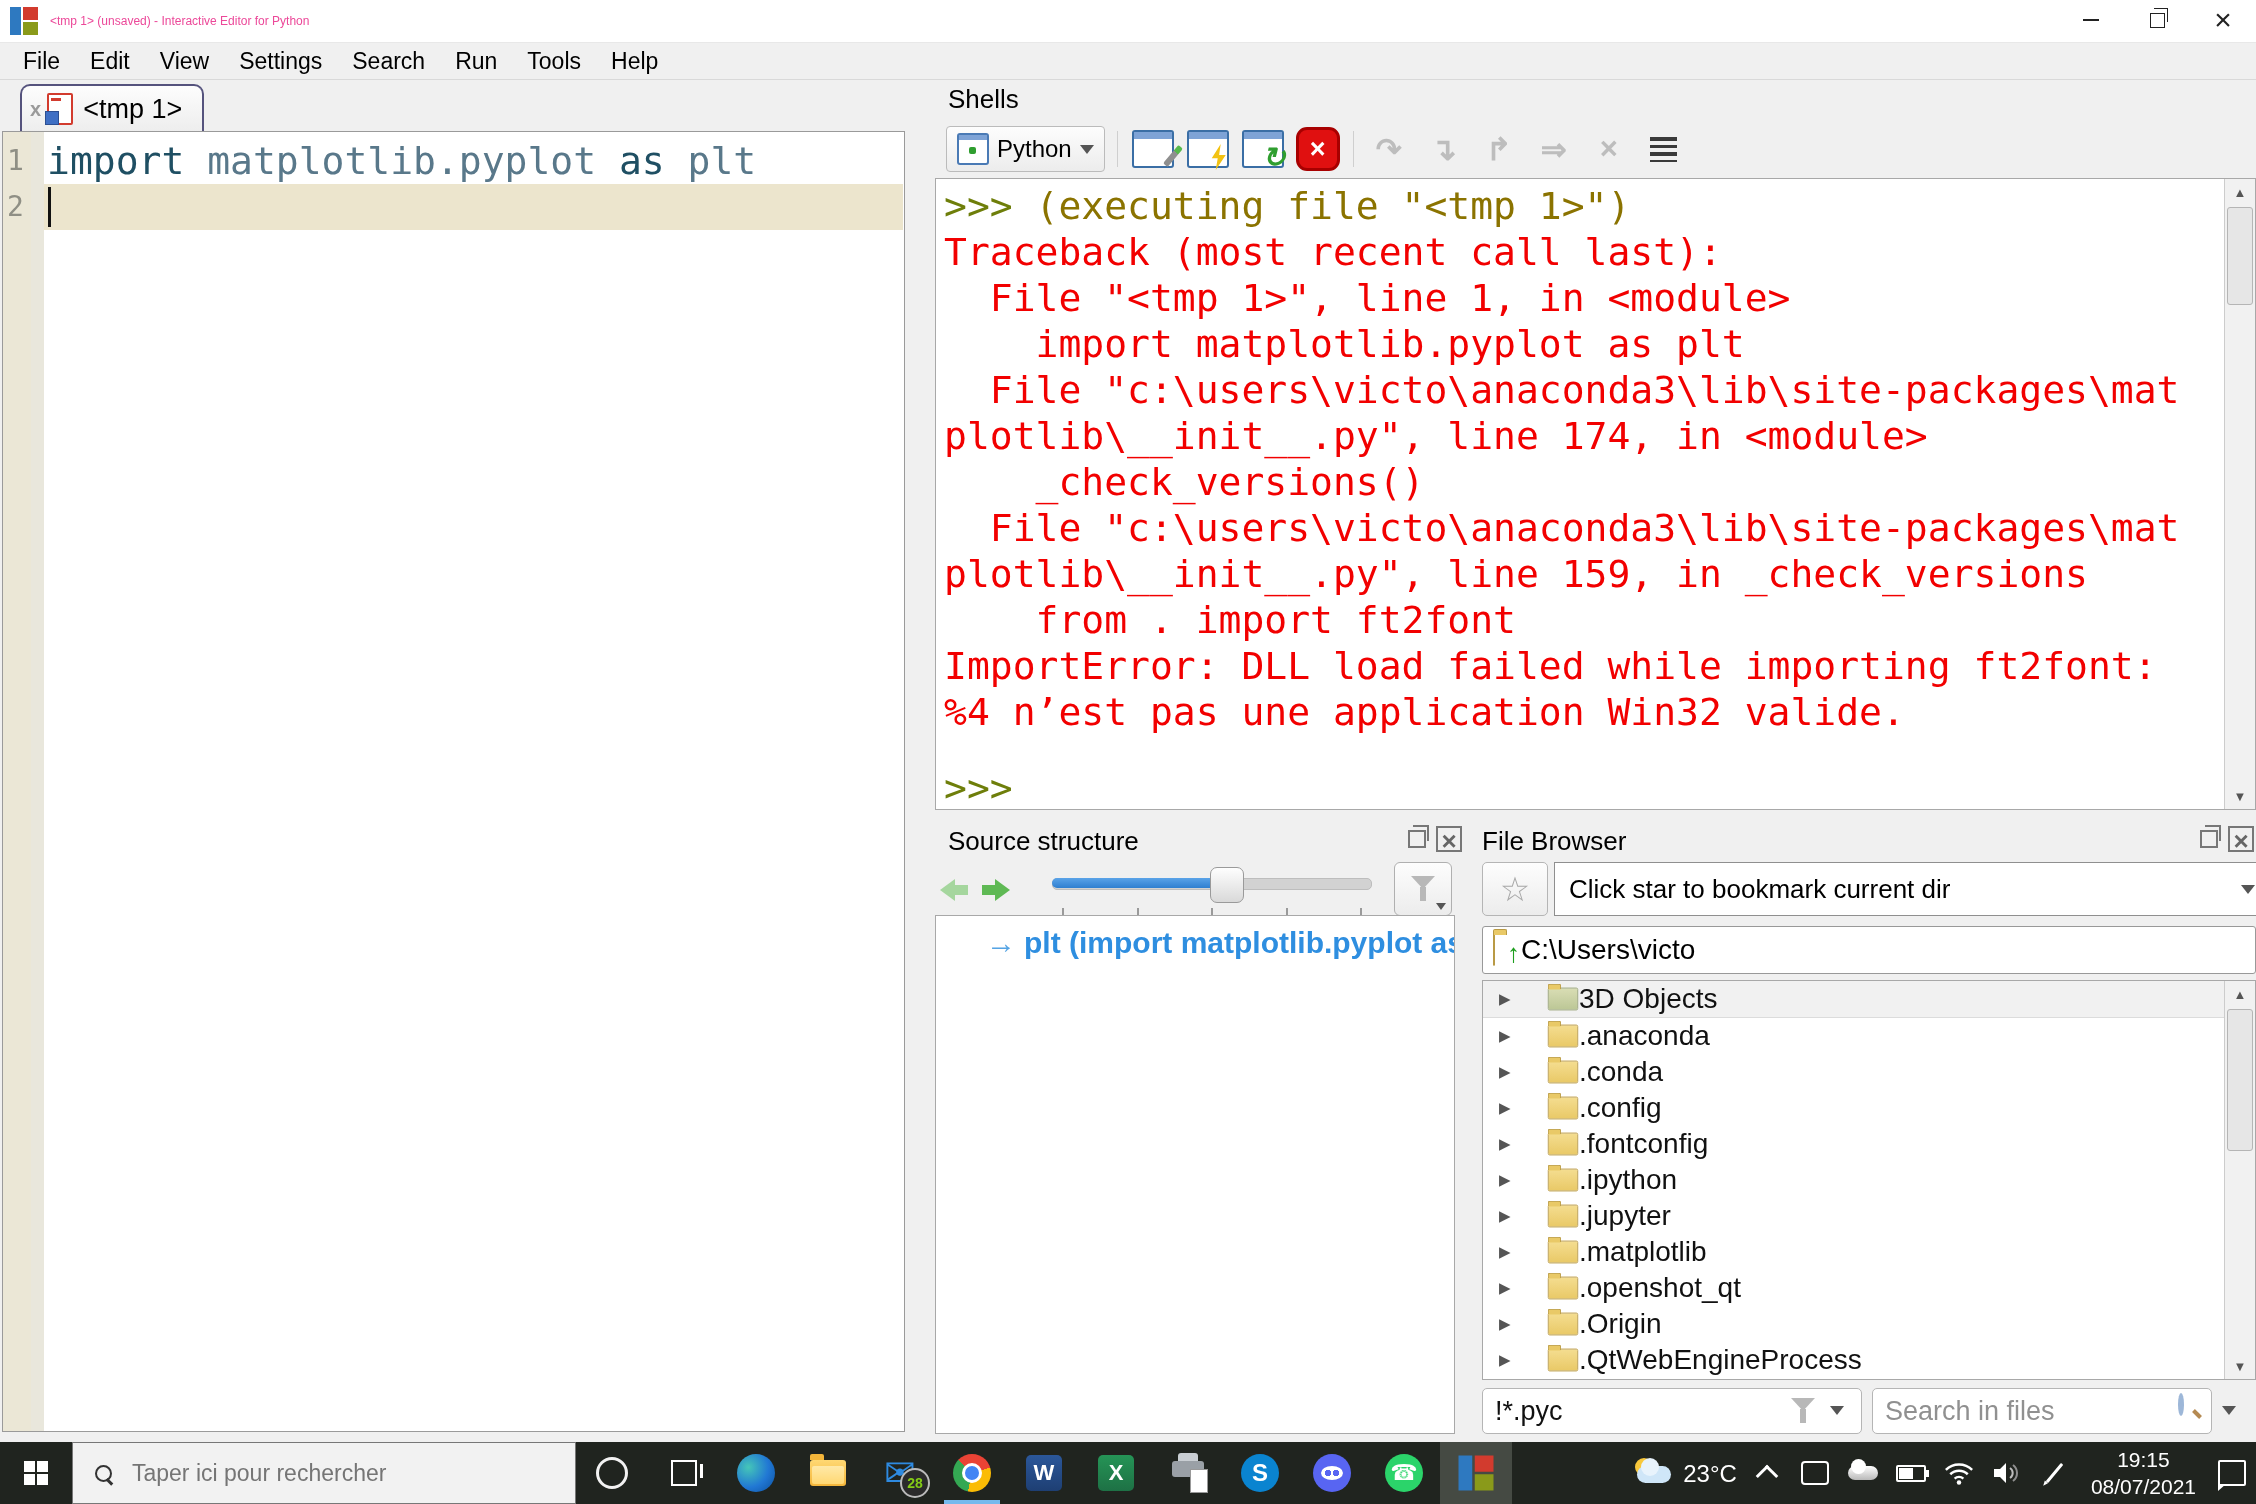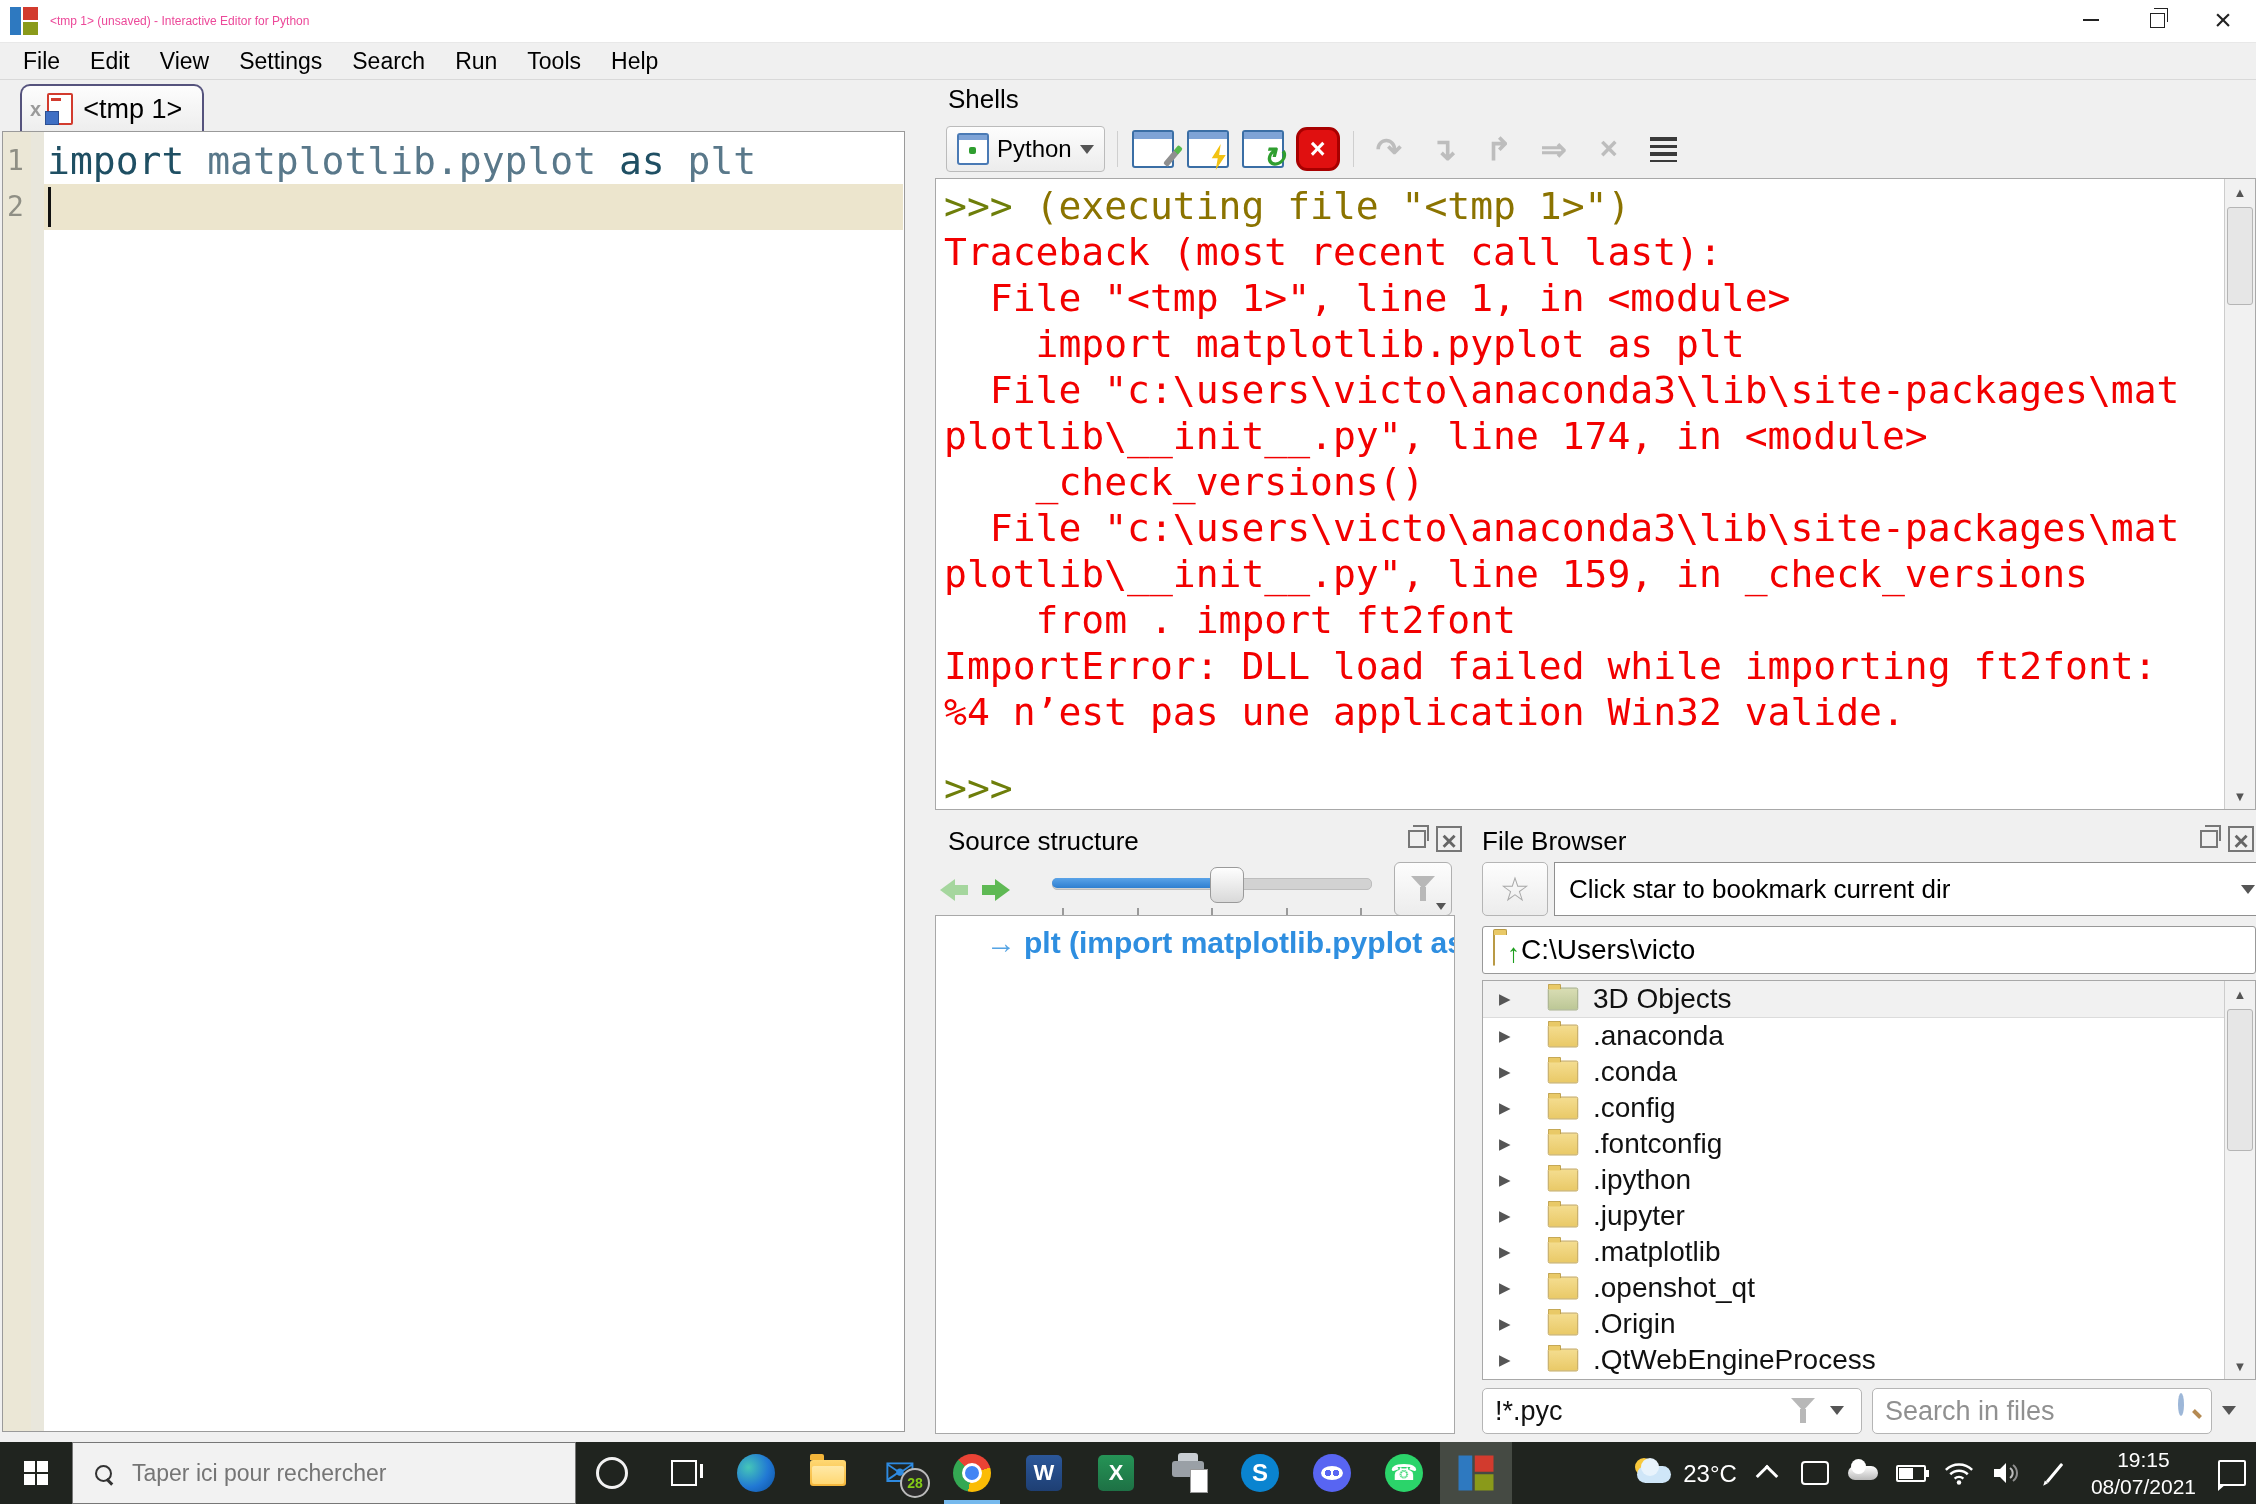--- a/index.html
+++ b/index.html
@@ -116,21 +116,21 @@
   .updir .folder{margin-left:10px}
   .updir-arrow{position:absolute;left:24px;top:4px;color:#1f9e1f;font-size:26px;font-weight:bold;text-shadow:0 0 2px #fff}
   .path-text{margin-left:26px}
   .fb-list{position:absolute;left:1482px;top:980px;width:772px;height:398px;background:#fff;border:1px solid #a8a8a8;overflow:hidden}
   .fb-rows{position:absolute;left:0;top:0;right:30px}
   .frow{height:36px;display:flex;align-items:center;font-size:28px;color:#111}
   .frow:first-child{background:#f1f1f1;border-bottom:1px solid #dcdcdc}
   .frow:first-child .folder{background:linear-gradient(#d9ddb4,#bcc796);border-color:#9aa578}
   .expander{color:#555;font-size:15px;margin:0 0 0 16px;width:20px;flex:none}
   .frow .folder{margin-left:28px;transform:scale(.95)}
-  .fname{margin-left:14px;white-space:nowrap}
+  .fname{margin-left:0;white-space:nowrap}
   .filter-input,.search-input{position:absolute;top:1388px;height:46px;border:1px solid #b5b5b5;border-radius:5px;background:#fff;
          font-family:"Liberation Sans",sans-serif;font-size:27px;padding:0 64px 0 12px;box-sizing:border-box;outline:none;color:#111}
   .filter-input{left:1482px;width:380px}
   .search-input{left:1872px;width:340px}
   .search-input::placeholder{color:#909090;opacity:1}
   .in-ic{position:absolute;top:1396px;pointer-events:none}
   .magnifier{width:16px;height:16px;border:3.5px solid #9db7d8;border-radius:50%;position:relative}
   .magnifier::after{content:"";position:absolute;left:14px;top:13px;width:4px;height:10px;background:#b58a52;transform:rotate(-45deg)}
   .dd-abs{position:absolute;width:0;height:0;border-left:7px solid transparent;border-right:7px solid transparent;border-top:9px solid #555}
   

